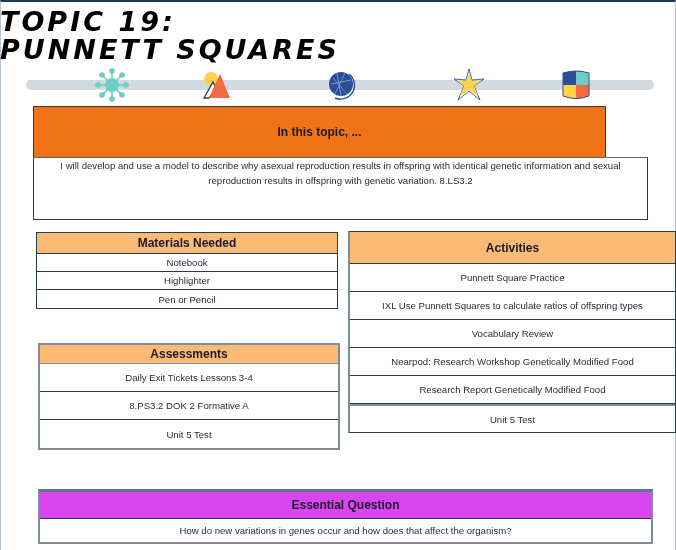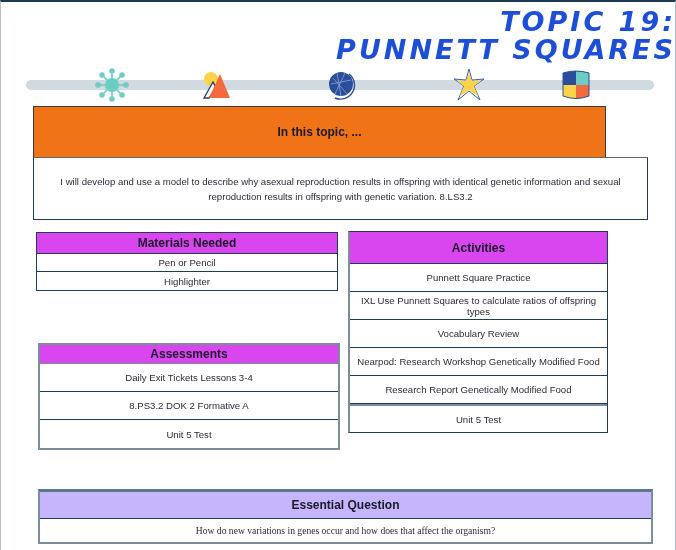--- a/index.html
+++ b/index.html
@@ -8,72 +8,72 @@
 
     .page-frame {
       position: absolute; left: 0; top: 0; width: 676px; height: 550px;
       border-top: 2px solid #1d3a55;
       border-left: 1px solid #b8c2cc;
       border-right: 1px solid #b8c2cc;
     }
 
     .title {
       position: absolute; left: 0; top: 8px; width: 676px;
-      text-align: right; color: #1d4ed8;
+      text-align: left; color: #000000;
       font-family: "DejaVu Sans", sans-serif;
       font-weight: bold; font-style: italic;
       font-size: 27px; line-height: 28px; letter-spacing: 3px;
     }
 
     .ribbon {
       position: absolute; left: 26px; top: 80px; width: 628px; height: 10px;
       background: #d2dae1; border-radius: 5px;
     }
     .icon { position: absolute; top: 68px; width: 34px; height: 34px; }
 
     .topic-header {
       position: absolute; left: 33px; top: 106px; width: 573px; height: 52px;
       background: #f07318; border: 1px solid #3a3a3a;
       display: flex; align-items: center; justify-content: center;
       font-weight: bold; font-size: 12px; color: #1a1a2a;
     }
     .topic-body {
       position: absolute; left: 33px; top: 157px; width: 615px; height: 63px;
       border: 1px solid #1f3d55; border-top: 1px solid #666;
-      display: flex; align-items: center; justify-content: center;
+      display: flex; justify-content: center;
       text-align: center; font-size: 9.6px; line-height: 15px; padding: 0 2px;
     }
 
     .tbl { position: absolute; border: 1px solid #1f3d55; background: #fff; }
     .tbl .hdr {
-      background: #d946ef; display: flex; align-items: center; justify-content: center;
+      background: #fdba74; display: flex; align-items: center; justify-content: center;
       font-weight: bold; color: #1a1a2a; border-bottom: 1px solid #1f3d55;
     }
     .tbl .row {
       display: flex; align-items: center; justify-content: center;
       font-size: 9.6px; border-bottom: 1px solid #1f3d55; text-align: center;
     }
     .tbl .row:last-child { border-bottom: none; }
 
     #materials { left: 36px; top: 232px; width: 302px; }
     #materials .hdr { height: 21px; font-size: 12px; }
     #materials .row { height: 18px; }
 
     #assessments { left: 38px; top: 343px; width: 302px; border-color: #7d8d99; border-width: 2px; }
     #assessments .hdr { height: 19px; font-size: 12px; border-bottom-color: #7d8d99; }
     #assessments .row { height: 28px; border-bottom-color: #1f3d55; }
 
-    #activities { left: 348px; top: 231px; width: 260px; border-left: 2px solid #7d8d99; }
+    #activities { left: 348px; top: 231px; width: 328px; border-left: 2px solid #7d8d99; }
     #activities .hdr { height: 32px; font-size: 12px; }
     #activities .row { height: 28px; }
     #activities .row.thick { border-top: 2px solid #7d8d99; }
 
     #essential { left: 38px; top: 489px; width: 615px; border: 2px solid #7d8d99; border-top: 3px solid #5a7a8a; }
-    #essential .hdr { background: #c4b5fd; height: 27px; font-size: 12px; border-bottom: 1px solid #1f3d55; }
-    #essential .row { height: 23px; font-size: 9.6px; font-family: Liberation Serif, serif; }
+    #essential .hdr { background: #d946ef; height: 27px; font-size: 12px; border-bottom: 1px solid #1f3d55; }
+    #essential .row { height: 23px; font-size: 9.6px; }
   </style>
 </head>
 <body>
 
 <div class="page-frame"></div>
 
 <div class="title">
   <div>TOPIC 19:</div>
   <div>PUNNETT SQUARES</div>
 </div>
@@ -127,22 +127,23 @@
   <path d="M4 5 Q17 1 30 5 L30 28 Q17 33 4 28 Z" fill="none" stroke="#2a4e9a" stroke-width="1"></path>
 </svg>
 
 <div class="topic-header">In this topic, ...</div>
 <div class="topic-body">
   <span>I will develop and use a model to describe why asexual reproduction results in offspring with identical genetic information and sexual reproduction results in offspring with genetic variation. 8.LS3.2</span>
 </div>
 
 <div class="tbl" id="materials">
   <div class="hdr">Materials Needed</div>
+  <div class="row">Notebook</div>
+  <div class="row">Highlighter</div>
   <div class="row">Pen or Pencil</div>
-  <div class="row">Highlighter</div>
 </div>
 
 <div class="tbl" id="assessments">
   <div class="hdr">Assessments</div>
   <div class="row">Daily Exit Tickets Lessons 3-4</div>
   <div class="row">8.PS3.2 DOK 2 Formative A</div>
   <div class="row">Unit 5 Test</div>
 </div>
 
 <div class="tbl" id="activities">

